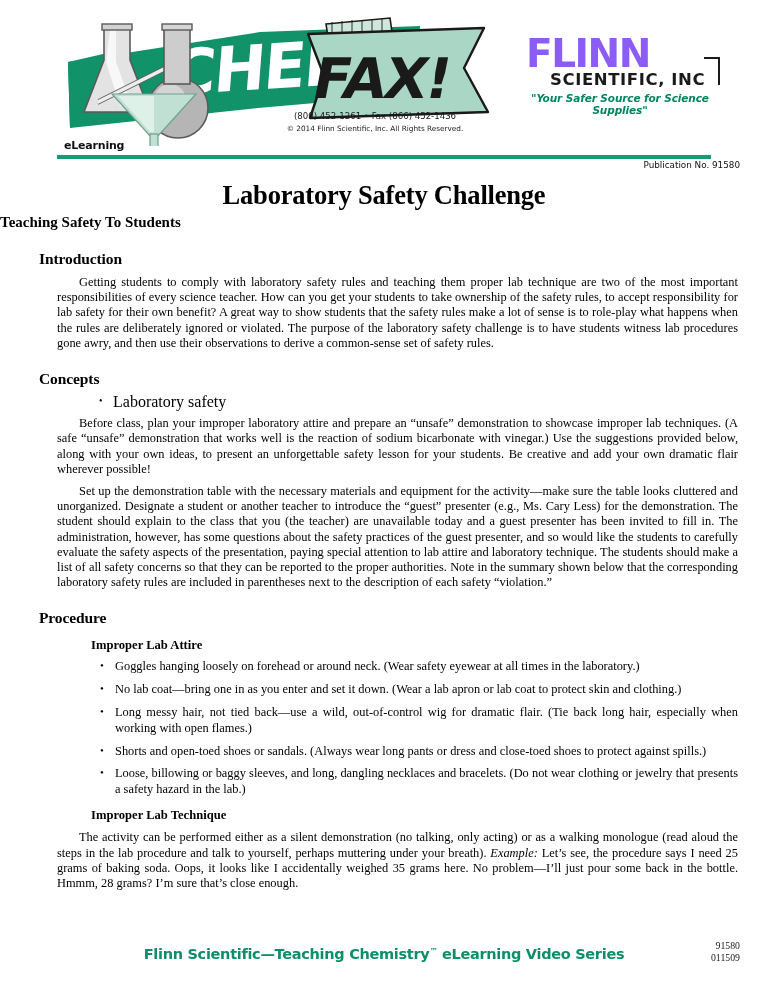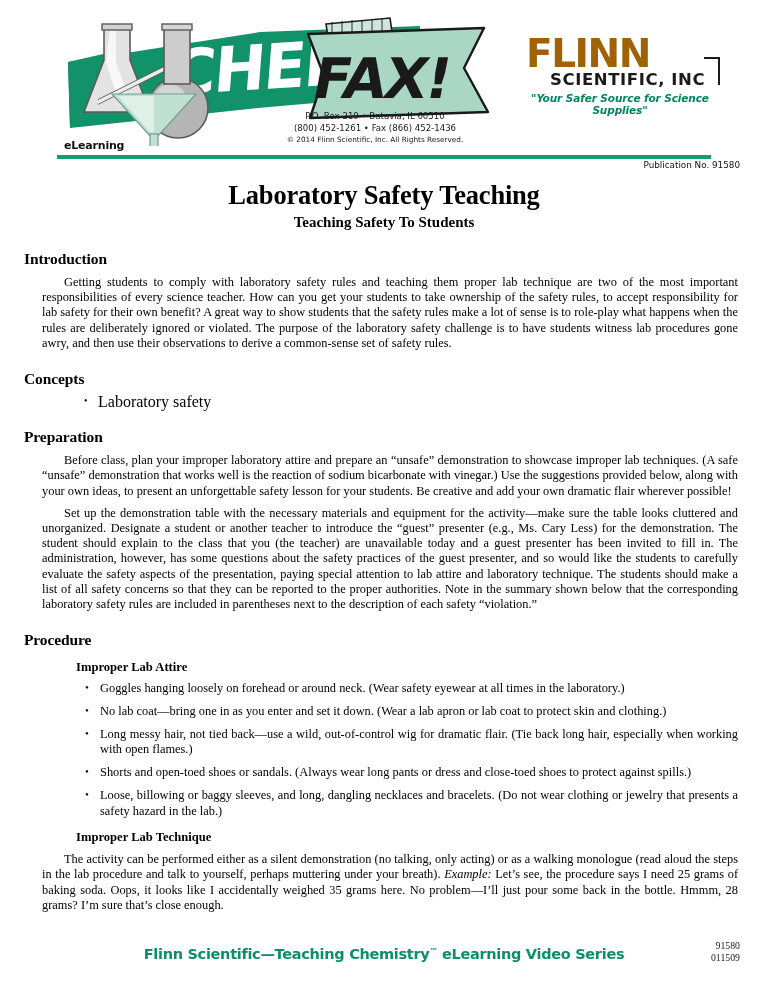--- a/index.html
+++ b/index.html
@@ -44,21 +44,21 @@
     top: 36px;
     width: 200px;
     text-align: center;
   }
   .flinn-word {
     font-family: "DejaVu Sans", sans-serif;
     font-weight: bold;
     font-size: 39px;
     letter-spacing: -1.5px;
     line-height: 0.92;
-    color: #a16207;
+    color: #8b5cf6;
     margin: 0;
     padding: 0;
     text-align: left;
     padding-left: 6px;
   }
   .flinn-sci-row {
     display: block;
     position: relative;
     text-align: left;
     padding-left: 30px;
@@ -137,29 +137,28 @@
 
   
   .doc-title {
     text-align: center;
     font-size: 26.5px;
     font-weight: bold;
     margin: 22px 0 0 0;
     letter-spacing: -0.2px;
   }
   .doc-subtitle {
-    text-align: center;
     font-size: 15px;
     font-weight: bold;
     margin: 3px 0 0 0;
   }
 
   
   .body-wrap {
-    padding: 0 28px 0 24px;
+    padding: 0 28px 0 39px;
   }
   h2.section {
     font-size: 15.5px;
     font-weight: bold;
     margin: 19px 0 0 0;
     letter-spacing: -0.1px;
   }
   p.para {
     font-size: 12.4px;
     line-height: 15.2px;
@@ -303,44 +302,42 @@
     <div class="flinn-logo">
       <div class="flinn-word">FLINN</div>
       <div class="flinn-sci-row">
         <span class="flinn-sci">SCIENTIFIC, INC</span>
         <span class="flinn-bracket"></span>
       </div>
       <div class="flinn-tag">"Your Safer Source for Science Supplies"</div>
     </div>
 
     <div class="contact-block">
-      <div>P.O. Box 219 • Batavia, IL 60510</div>
       <div>(800) 452-1261 • Fax (866) 452-1436</div>
       <div class="copyright">© 2014 Flinn Scientific, Inc. All Rights Reserved.</div>
     </div>
 
     <div class="elearning-label">eLearning</div>
     <div class="green-rule"></div>
     <div class="pubno">Publication No. 91580</div>
   </div>
 
-  <h1 class="doc-title">Laboratory Safety Teaching</h1>
+  <h1 class="doc-title">Laboratory Safety Challenge</h1>
   <div class="doc-subtitle">Teaching Safety To Students</div>
 
   <div class="body-wrap">
 
     <h2 class="section">Introduction</h2>
     <p class="para">Getting students to comply with laboratory safety rules and teaching them proper lab technique are two of the most important responsibilities of every science teacher. How can you get your students to take ownership of the safety rules, to accept responsibility for lab safety for their own benefit? A great way to show students that the safety rules make a lot of sense is to role-play what happens when the rules are deliberately ignored or violated. The purpose of the laboratory safety challenge is to have students witness lab procedures gone awry, and then use their observations to derive a common-sense set of safety rules.</p>
 
     <h2 class="section">Concepts</h2>
     <ul class="concept-list">
       <li>Laboratory safety</li>
     </ul>
 
-    <h2 class="section">Preparation</h2>
     <p class="para">Before class, plan your improper laboratory attire and prepare an “unsafe” demonstration to showcase improper lab techniques. (A safe “unsafe” demonstration that works well is the reaction of sodium bicarbonate with vinegar.) Use the suggestions provided below, along with your own ideas, to present an unforgettable safety lesson for your students. Be creative and add your own dramatic flair wherever possible!</p>
     <p class="para">Set up the demonstration table with the necessary materials and equipment for the activity—make sure the table looks cluttered and unorganized. Designate a student or another teacher to introduce the “guest” presenter (e.g., Ms. Cary Less) for the demonstration. The student should explain to the class that you (the teacher) are unavailable today and a guest presenter has been invited to fill in. The administration, however, has some questions about the safety practices of the guest presenter, and so would like the students to carefully evaluate the safety aspects of the presentation, paying special attention to lab attire and laboratory technique. The students should make a list of all safety concerns so that they can be reported to the proper authorities. Note in the summary shown below that the corresponding laboratory safety rules are included in parentheses next to the description of each safety “violation.”</p>
 
     <h2 class="section">Procedure</h2>
 
     <h3 class="subhead">Improper Lab Attire</h3>
     <ul class="proc-list">
       <li>Goggles hanging loosely on forehead or around neck. (Wear safety eyewear at all times in the laboratory.)</li>
       <li>No lab coat—bring one in as you enter and set it down. (Wear a lab apron or lab coat to protect skin and clothing.)</li>
       <li>Long messy hair, not tied back—use a wild, out-of-control wig for dramatic flair. (Tie back long hair, especially when working with open flames.)</li>

